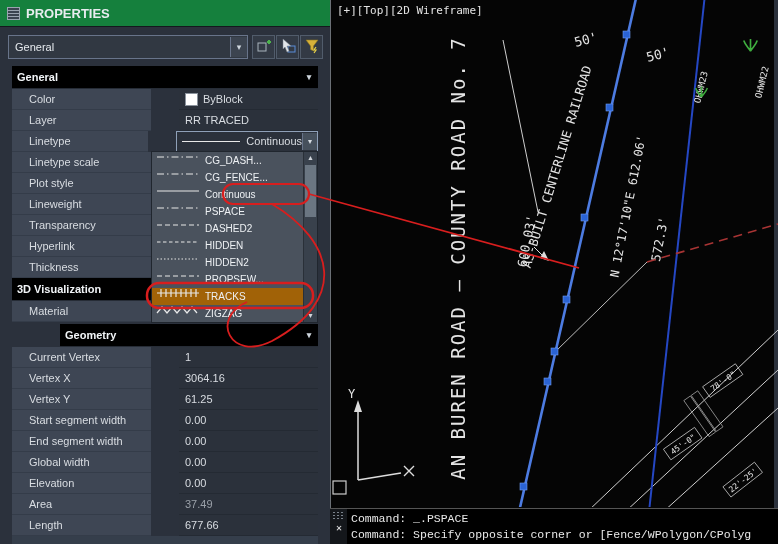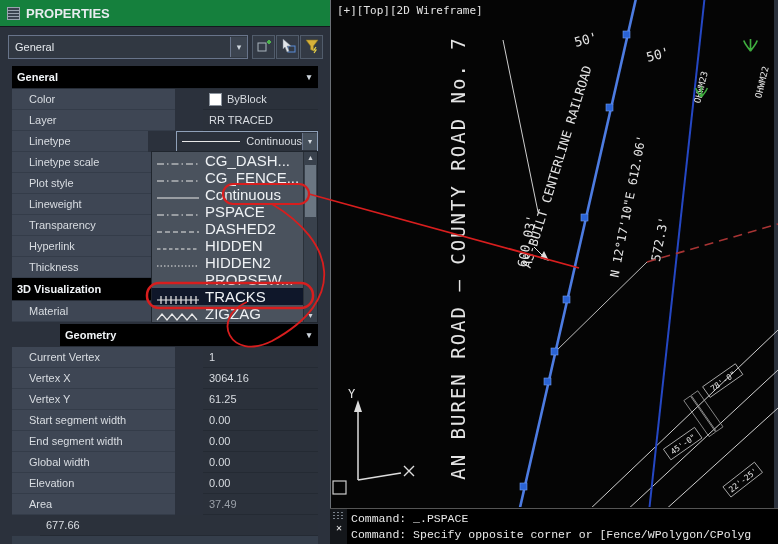--- a/index.html
+++ b/index.html
@@ -20,39 +20,39 @@
          text-align:center;line-height:20px;font-size:9px;color:#cfd6de;}
   .tbtn{position:absolute;top:3px;width:21px;height:22px;background:#333a45;border:1px solid #515c6b;}
   .tbtn svg{display:block;margin:2px auto;}
 
   .rows{position:absolute;left:12px;top:66px;width:306px;}
   .phdr{height:22px;background:#000000;display:flex;align-items:center;
         font-size:11px;font-weight:bold;color:#f2f5f8;border-bottom:1px solid #262c36;}
   .phdr .phdr-label{flex:1;padding-left:5px;}
   .phdr .phdr-chev{width:18px;text-align:center;font-size:9px;color:#cfd6de;}
   .prow{display:flex;height:21px;font-size:11px;}
-  .plabel{width:163px;background:#3e4654;padding-left:17px;line-height:21px;
+  .plabel{width:139px;background:#3e4654;padding-left:17px;line-height:21px;
           border-bottom:1px solid #343c49;box-sizing:border-box;white-space:nowrap;}
   .pvalue{flex:1;background:#2b313b;padding-left:6px;line-height:21px;
           border-bottom:1px solid #242a33;box-sizing:border-box;display:flex;align-items:center;margin-left:28px;}
   .pvalue.dim{color:#9aa0a8;}
   .swatch{display:inline-block;width:11px;height:11px;background:#ffffff;
           border:1px solid #8a929c;margin-right:5px;}
   .combo-open{border:1px solid #8fa0b8;background:#2b313b;padding-left:3px;}
   .combo-open .lt-name{margin-left:4px;flex:1;}
   .combo-open .combo-btn{width:14px;height:17px;background:#46505c;border-left:1px solid #68748a;
           text-align:center;line-height:17px;font-size:8px;color:#d6dce2;}
   .pal-bottom{position:absolute;left:12px;top:536px;width:306px;height:8px;background:#353e4b;}
 
   
   #ltlist{position:absolute;left:151px;top:151px;width:167px;height:172px;z-index:40;
           background:#4a525d;border:1px solid #20262e;box-sizing:border-box;}
-  .lt-item{height:17px;line-height:17px;display:flex;align-items:flex-end;
-           font-size:15px;color:#eef1f4;padding-left:4px;width:149px;}
-  .lt-item.hl{background:#0f172a;}
+  .lt-item{height:17px;line-height:17px;display:flex;align-items:flex-start;
+           font-size:10px;color:#eef1f4;padding-left:4px;width:149px;}
+  .lt-item.hl{background:#a16207;}
   .lt-item .lt-text{margin-left:5px;white-space:nowrap;overflow:hidden;}
   .lt-prev{flex:none;}
   .lp{stroke:#e8e8e8;stroke-width:1.2;fill:none;}
   .lp-dashdot{stroke-dasharray:7 3 1.5 3;}
   .lp-dashed{stroke-dasharray:5 3;}
   .lp-dashed-short{stroke-dasharray:3.5 2.5;}
   .lp-dotted{stroke-dasharray:1.5 2;}
   .lt-scroll{position:absolute;right:0;top:0;bottom:0;width:13px;background:#39414c;
              border-left:1px solid #2a3038;}
   .lt-thumb{position:absolute;top:13px;left:1px;right:1px;height:52px;background:#6b7682;}
@@ -208,20 +208,21 @@
       </div>
       <div class="prow">
         <div class="plabel">Elevation</div>
         <div class="pvalue">0.00</div>
       </div>
       <div class="prow">
         <div class="plabel">Area</div>
         <div class="pvalue dim">37.49</div>
       </div>
       <div class="prow">
+        <div class="plabel">Length</div>
         <div class="pvalue">677.66</div>
       </div>
     </div>
     <div class="pal-bottom"></div>
   </div>
 
   <div id="ltlist">
     <div class="lt-item">
       <svg class="lt-prev" width="44" height="10">
           <line x1="1" y1="5" x2="43" y2="5" class="lp lp-dashdot"></line>

